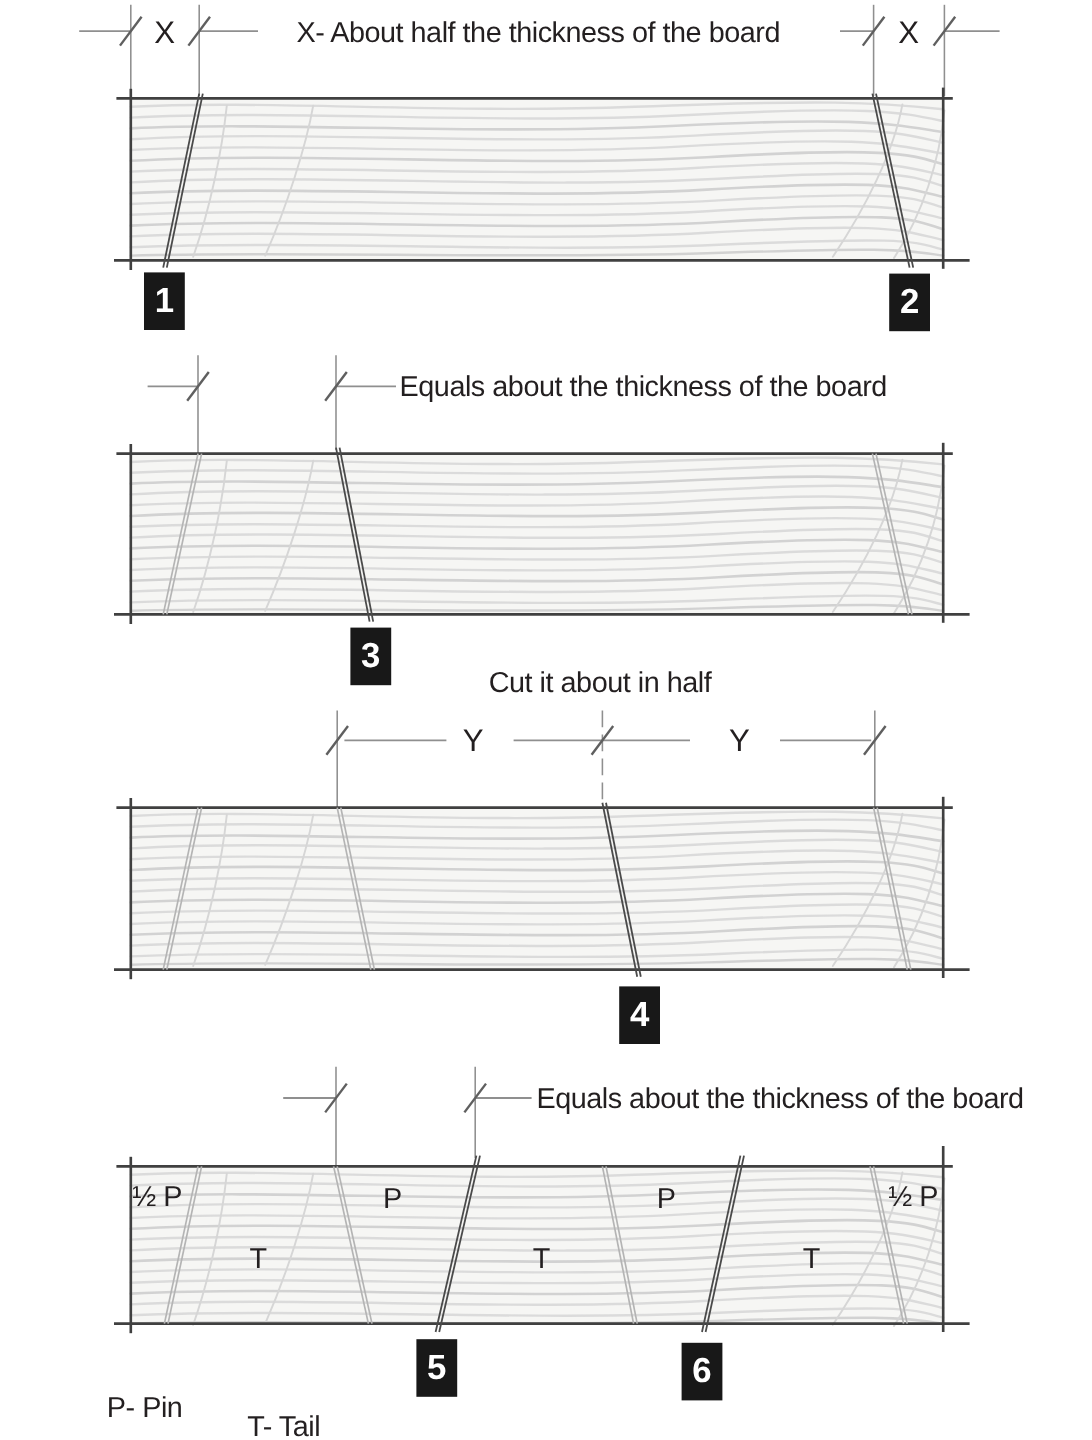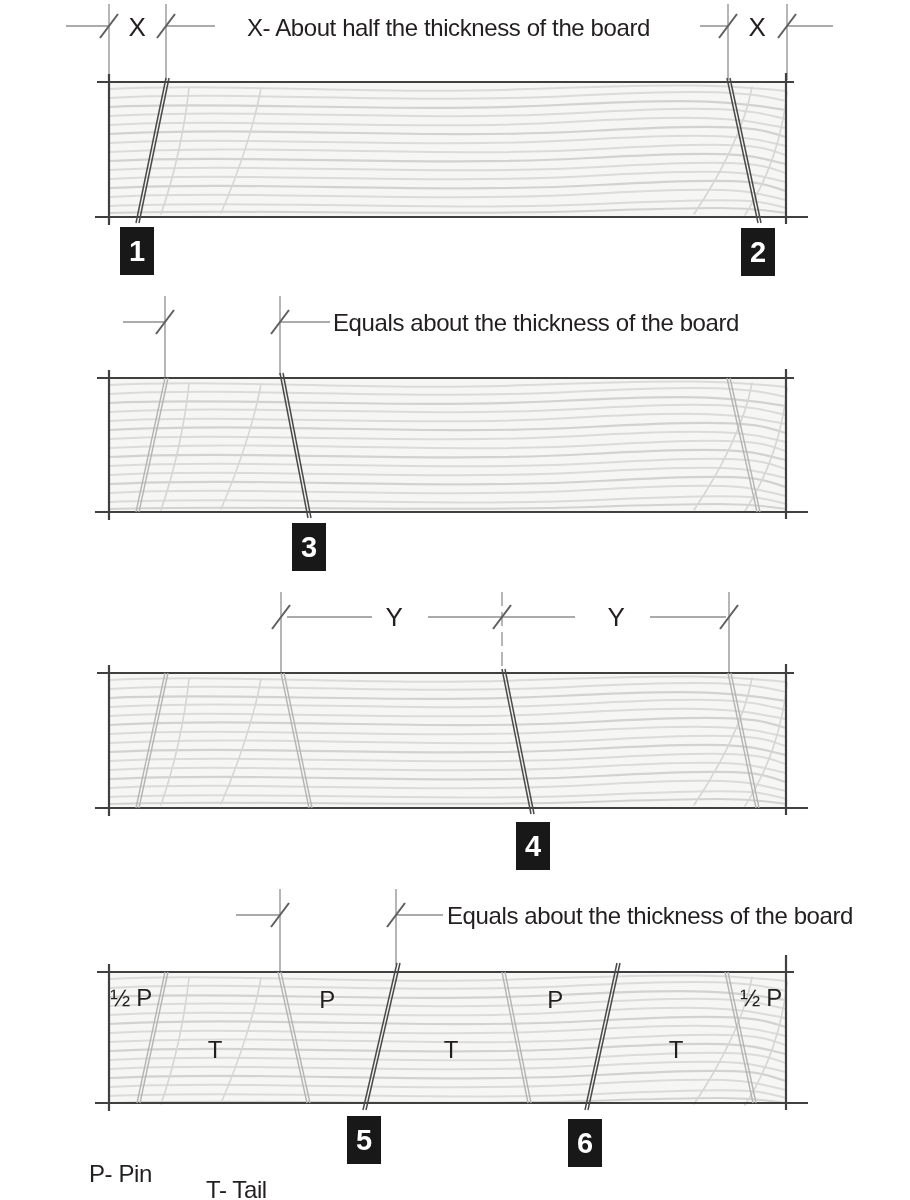--- a/index.html
+++ b/index.html
@@ -195,20 +195,21 @@
     </g>
   </g>
 </svg>
 
 <div class="lbl s26 c" style="left:137px;top:12px;">X</div>
 <div class="lbl s24" style="left:247px;top:14px;text-align:right;">X- About half the thickness of the board</div>
 <div class="lbl s26 c" style="left:757px;top:12px;">X</div>
 
 <div class="lbl s24" style="left:333px;top:309px;">Equals about the thickness of the board</div>
 
+<div class="lbl s24 c" style="left:500px;top:556px;">Cut it about in half</div>
 <div class="lbl s26 c" style="left:394px;top:602px;">Y</div>
 <div class="lbl s26 c" style="left:616px;top:602px;">Y</div>
 
 <div class="lbl s24" style="left:447px;top:902px;">Equals about the thickness of the board</div>
 
 <div class="lbl s24 c" style="left:131px;top:984px;">½ P</div>
 <div class="lbl s24 c" style="left:215px;top:1036px;">T</div>
 <div class="lbl s24 c" style="left:327px;top:986px;">P</div>
 <div class="lbl s24 c" style="left:451px;top:1036px;">T</div>
 <div class="lbl s24 c" style="left:555px;top:986px;">P</div>

